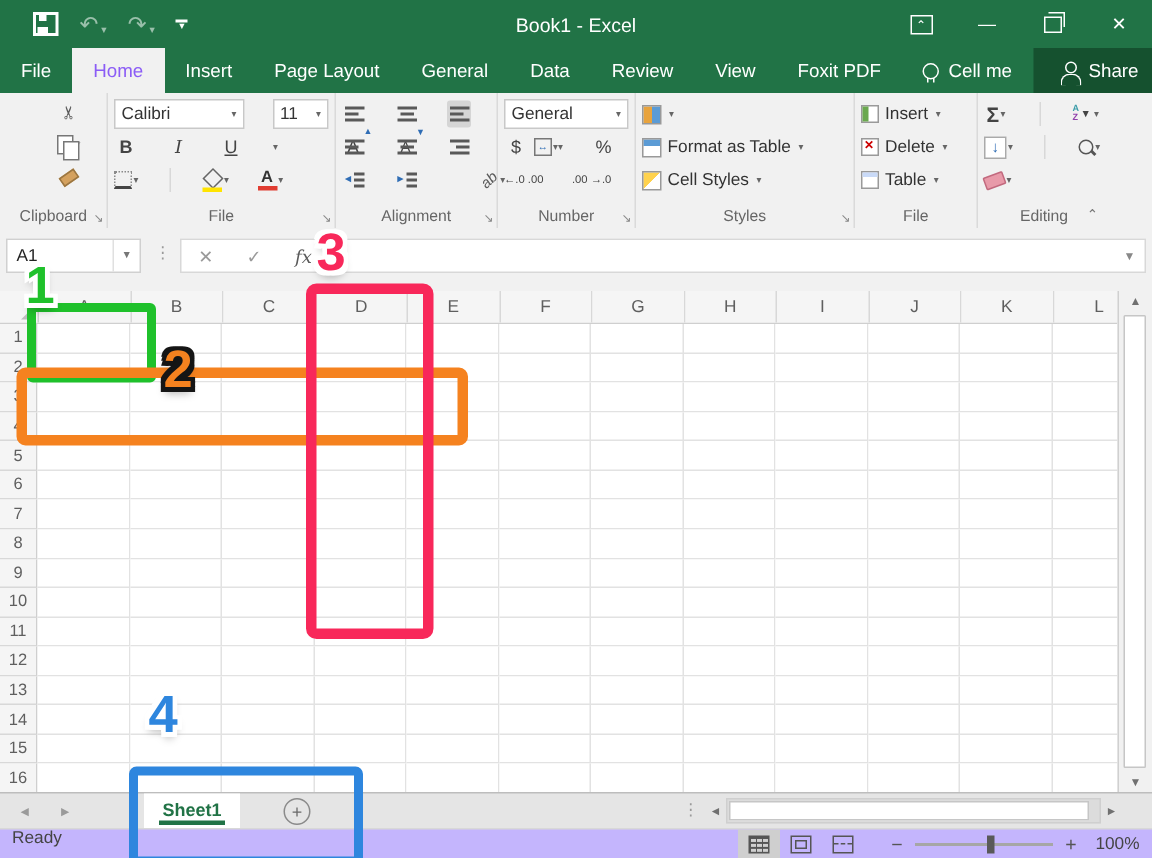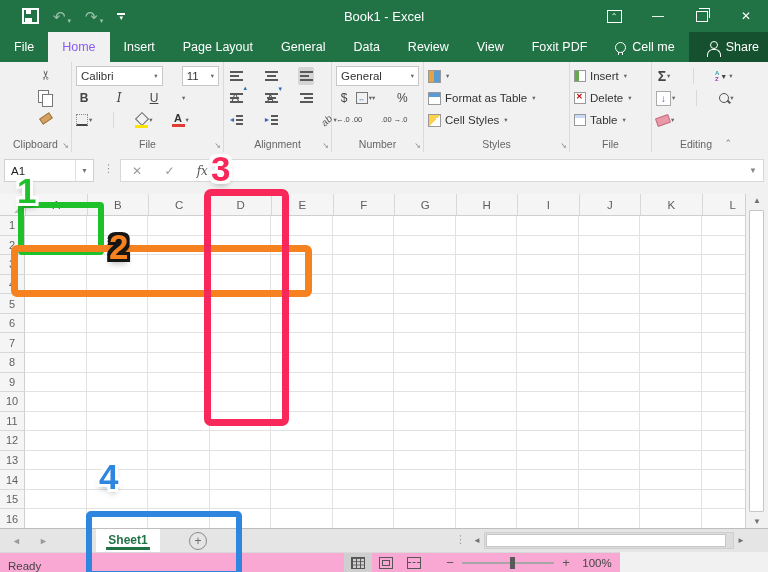--- a/index.html
+++ b/index.html
@@ -161,21 +161,21 @@
   .sheettab{position:absolute;left:96px;top:0;height:23px;width:64px;background:#fff;display:flex;align-items:center;justify-content:center}
   .sheettab span{color:#217346;font-weight:bold;font-size:12px;border-bottom:3px solid #217346;padding:1px 2px 0 2px}
   .addsheet{position:absolute;left:189px;top:3px;width:16px;height:16px;border:1px solid #8a8a8a;border-radius:50%;display:flex;align-items:center;justify-content:center;color:#6a6a6a;font-size:12px;line-height:12px}
   .sb-dots{position:absolute;left:455px;top:4px;color:#9a9a9a;font-size:11px}
   .hscroll{position:absolute;left:470px;top:3px;width:278px;height:17px;display:flex;align-items:center}
   .hs-arrow{width:14px;text-align:center;color:#707070;font-size:8px}
   .hs-track{flex:1;height:15px;background:#dcdcdc;border:1px solid #cfcfcf;position:relative}
   .hs-thumb{position:absolute;left:1px;top:1px;bottom:1px;width:96%;background:#fff;border:1px solid #c6c6c6}
 
   
-  .statusbar{position:absolute;left:0;top:552px;width:620px;height:20px;background:#f9a8d4;border-top:1px solid #d8d8d8;box-sizing:border-box;display:flex;align-items:flex-end}
+  .statusbar{position:absolute;left:0;top:552px;width:768px;height:20px;background:#c4b5fd;border-top:1px solid #d8d8d8;box-sizing:border-box;display:flex;align-items:flex-start}
   .ready{padding-left:8px;font-size:11.5px;color:#444}
   .sb-right{position:absolute;right:0;top:0;height:100%;display:flex;align-items:center;gap:0}
   .viewbtn{width:28px;height:19px;display:flex;align-items:center;justify-content:center}
   .viewbtn.on{background:#cfcfcf}
   .vb-normal{width:12px;height:10px;border:1px solid #555;background:linear-gradient(#555 1px,transparent 1px),linear-gradient(90deg,#555 1px,transparent 1px);background-size:4px 3.3px}
   .vb-layout{width:12px;height:10px;border:1px solid #555;position:relative}
   .vb-layout::after{content:"";position:absolute;left:2px;top:2px;right:2px;bottom:2px;border:1px solid #555}
   .vb-break{width:12px;height:10px;border:1px solid #555;position:relative}
   .vb-break::after{content:"";position:absolute;left:0;right:0;top:4px;border-top:1px dashed #555}
   .zoomctl{display:flex;align-items:center;margin-left:14px}

